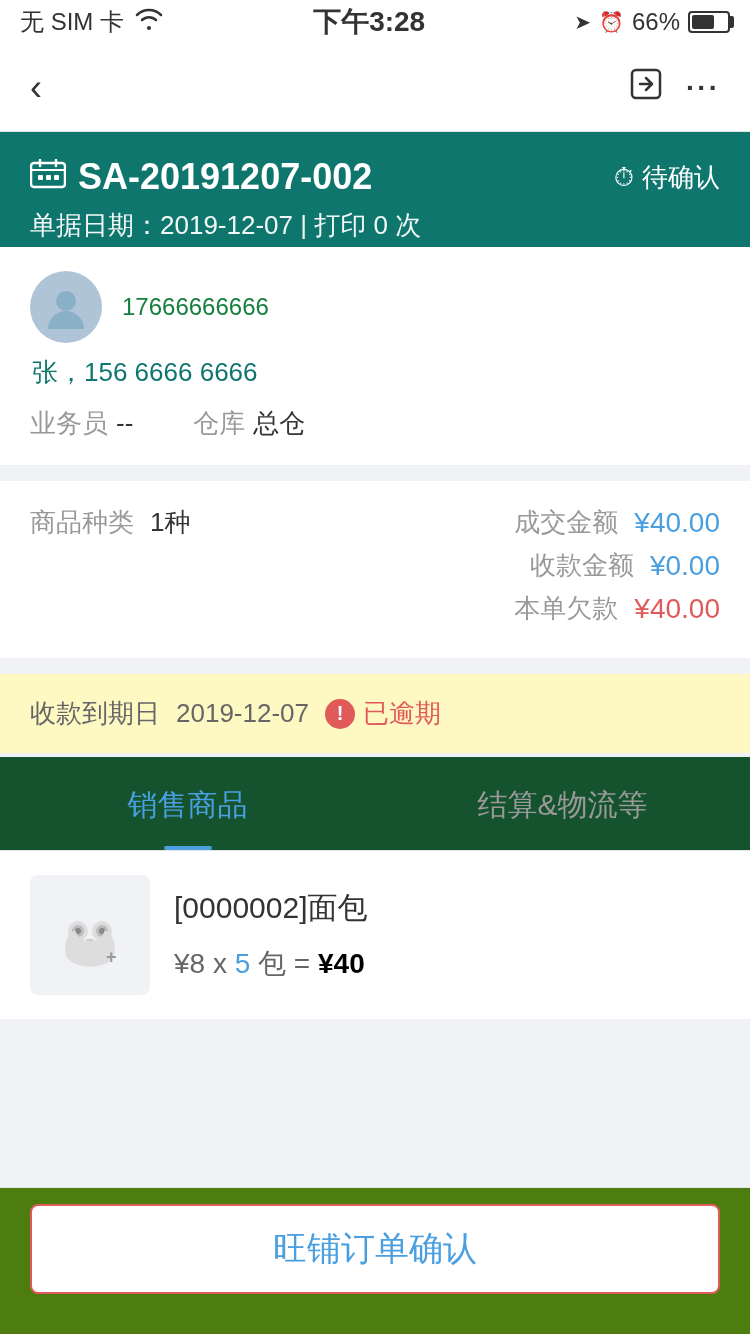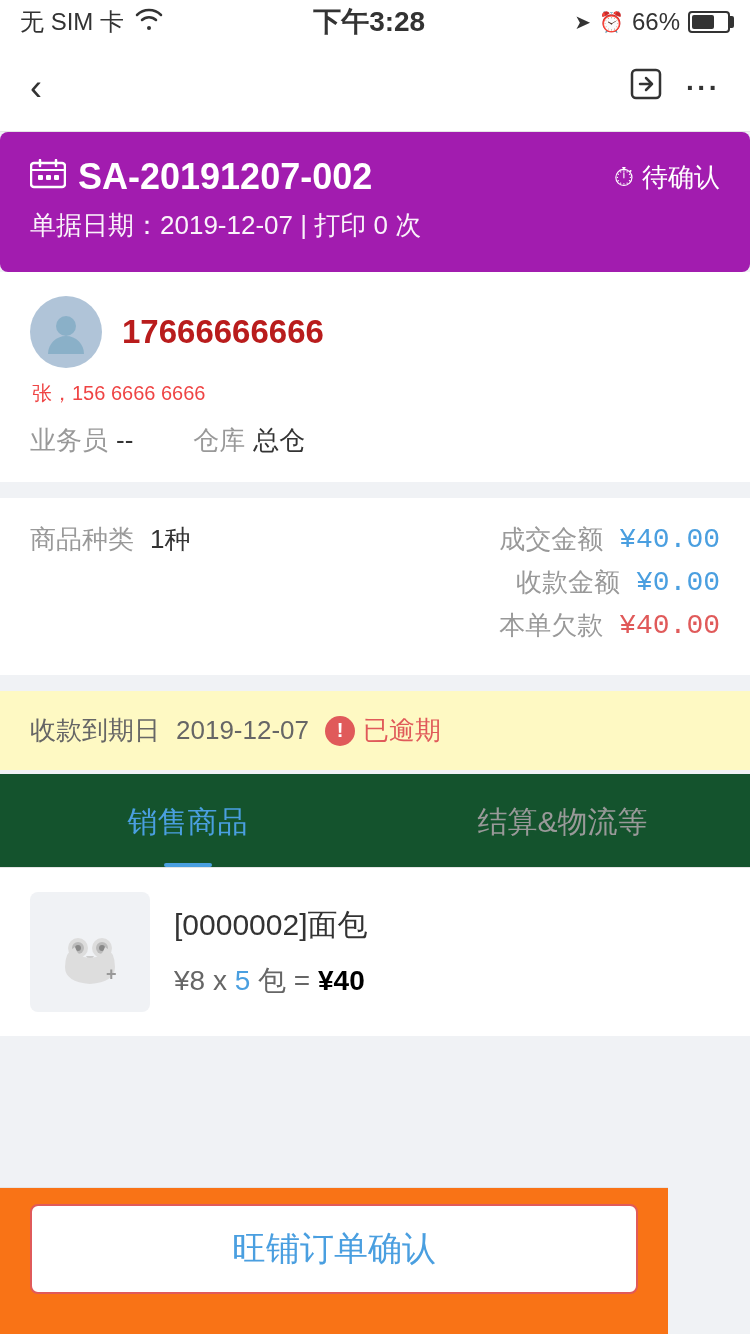--- a/index.html
+++ b/index.html
@@ -87,24 +87,23 @@
     }
     .nav-more {
       font-size: 28px;
       font-weight: bold;
       color: #333;
       letter-spacing: 2px;
     }
 
     
     .header-card {
-      background: #a21caf;
-      padding: 24px 30px 29px;
+      background: #0f766e;
+      padding: 24px 30px 4px;
       margin: 0;
-      border-radius: 8px;
     }
     .header-card-top {
       display: flex;
       align-items: center;
       justify-content: space-between;
       margin-bottom: 10px;
     }
     .order-id {
       font-size: 36px;
       font-weight: bold;
@@ -142,27 +141,27 @@
       width: 72px;
       height: 72px;
       border-radius: 50%;
       background: #b0c4d8;
       display: flex;
       align-items: center;
       justify-content: center;
       flex-shrink: 0;
     }
     .customer-phone {
-      font-size: 33px;
-      font-weight: 700;
-      color: #b91c1c;
+      font-size: 24px;
+      font-weight: 400;
+      color: #15803d;
     }
     .customer-detail {
-      font-size: 20px;
-      color: #ef4444;
+      font-size: 26px;
+      color: #0f766e;
       margin-bottom: 16px;
       padding-left: 2px;
     }
     .customer-meta {
       display: flex;
       align-items: flex-start;
       font-size: 26px;
       color: #666;
     }
     .customer-meta-item {
@@ -186,21 +185,20 @@
     .summary-left {
       display: flex;
       align-items: center;
       gap: 16px;
       font-size: 26px;
     }
     .summary-label { color: #999; }
     .summary-value { color: #333; font-weight: 500; }
     .summary-right {
       text-align: right;
-      font-family: Liberation Mono, monospace;
     }
     .amount-row {
       display: flex;
       align-items: center;
       justify-content: flex-end;
       gap: 16px;
       margin-bottom: 8px;
       font-size: 26px;
     }
     .amount-label { color: #999; }
@@ -309,22 +307,22 @@
     .empty-area {
       background: #f0f2f5;
       min-height: 300px;
     }
 
     
     .bottom-bar {
       position: fixed;
       bottom: 0;
       left: 0;
-      width: 668px;
-      background: #f97316;
+      width: 750px;
+      background: #4d7c0f;
       padding: 16px 30px 40px;
       border-top: 1px solid #e5e5e5;
     }
     .confirm-btn {
       width: 100%;
       height: 90px;
       border: 2px solid #e05a5a;
       border-radius: 8px;
       background: #fff;
       color: #4a9fe0;

